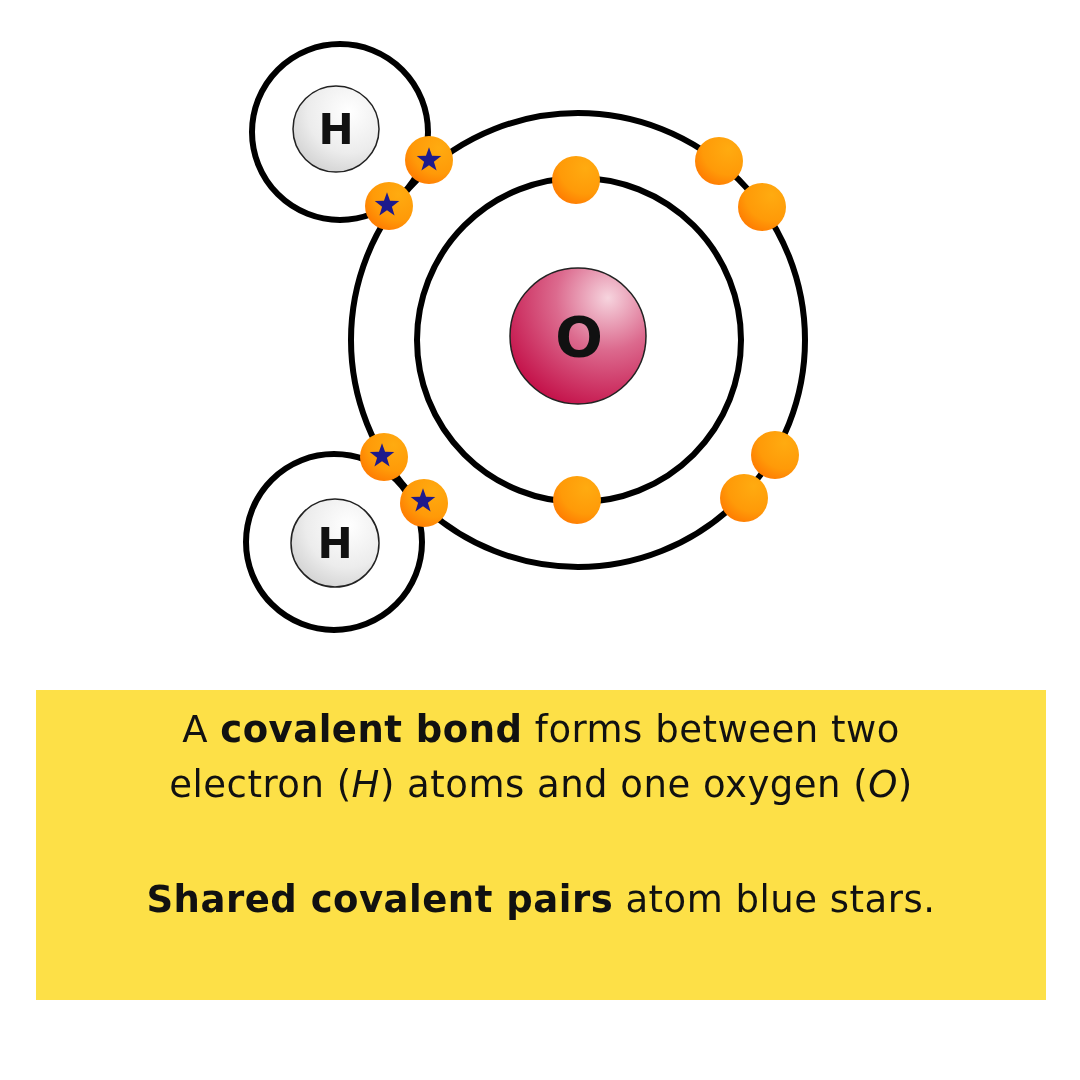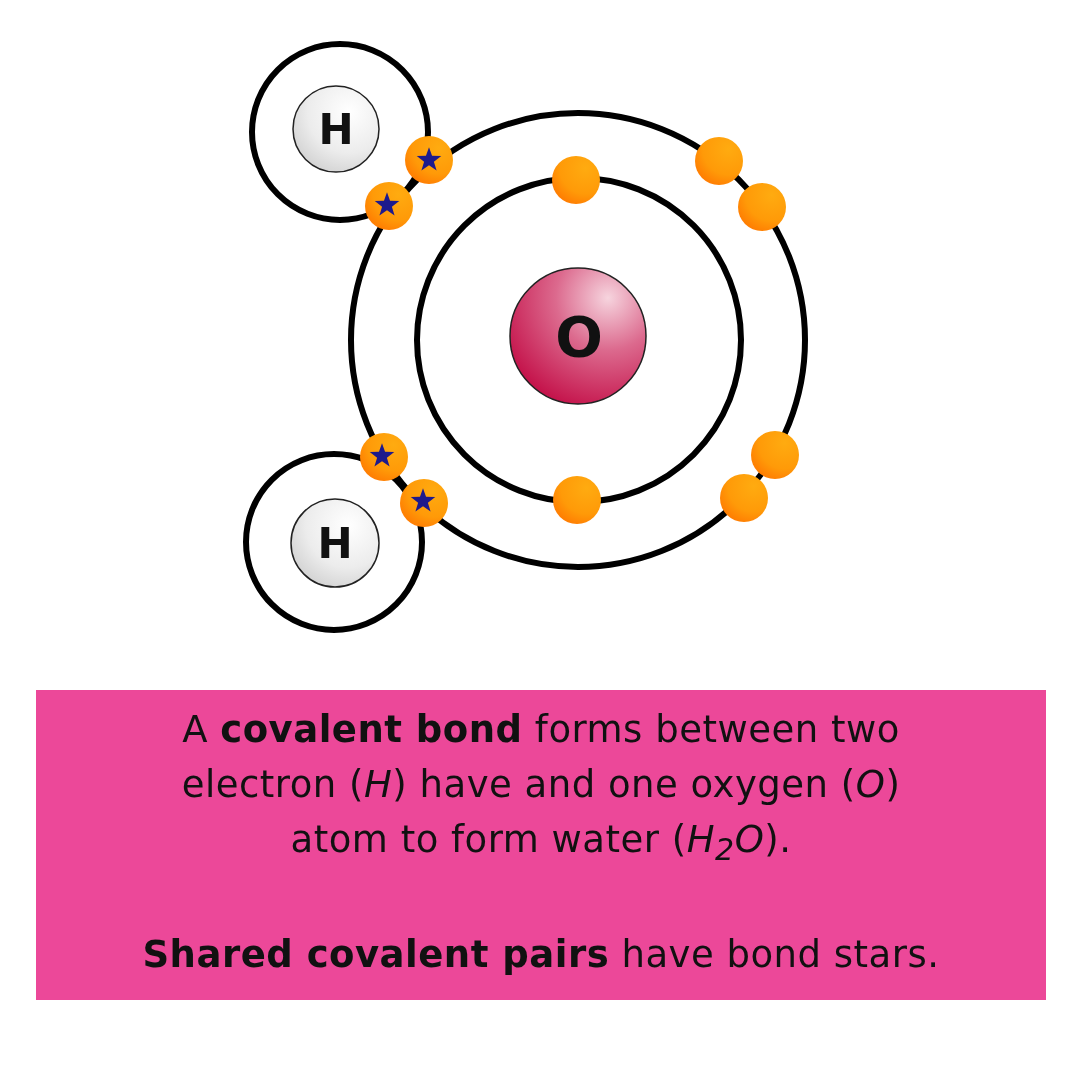--- a/index.html
+++ b/index.html
@@ -1,20 +1,20 @@
 <!DOCTYPE html>
 <html><head>
   <meta charset="utf-8">
   <style>
     html, body { margin: 0; padding: 0; background: #ffffff; }
     body { width: 1080px; height: 1080px; position: relative; overflow: hidden; font-family: "Liberation Sans", sans-serif; }
     #diagram { position: absolute; left: 0; top: 0; width: 1080px; height: 680px; }
     .caption-box {
       position: absolute; left: 36px; top: 690px; width: 1010px; height: 310px;
-      background: #ec4899;
+      background: #fde047;
       text-align: center; color: #111111;
       font-family: "DejaVu Sans", sans-serif;
       font-size: 37px; line-height: 55px;
       box-sizing: border-box; padding-top: 12px;
     }
     .caption-box .line { display: block; white-space: nowrap; letter-spacing: 0.5px; }
     .caption-box b { font-weight: bold; }
     .caption-box i { font-style: italic; }
     .caption-box sub { font-size: 30px; vertical-align: -8px; line-height: 0; font-style: italic; }
     .spacer { display: block; height: 60px; }
@@ -84,17 +84,16 @@
   <g>
     <circle cx="384" cy="457" r="24" fill="url(#eGrad)"></circle>
     <use href="#star" x="368" y="442" width="28" height="28"></use>
     <circle cx="424" cy="503" r="24" fill="url(#eGrad)"></circle>
     <use href="#star" x="409" y="487" width="28" height="28"></use>
   </g>
 </svg>
 
 <div class="caption-box">
   <span class="line"><span>A </span><b>covalent bond</b><span> forms between two</span></span>
-  <span class="line"><span>electron (</span><i>H</i><span>) have and one oxygen (</span><i>O</i><span>)</span></span>
-  <span class="line"><span>atom to form water (</span><i>H</i><sub>2</sub><i>O</i><span>).</span></span>
+  <span class="line"><span>electron (</span><i>H</i><span>) atoms and one oxygen (</span><i>O</i><span>)</span></span>
   <span class="spacer"></span>
-  <span class="line"><b>Shared covalent pairs</b><span> have bond stars.</span></span>
+  <span class="line"><b>Shared covalent pairs</b><span> atom blue stars.</span></span>
 </div>
 
 </body></html>

